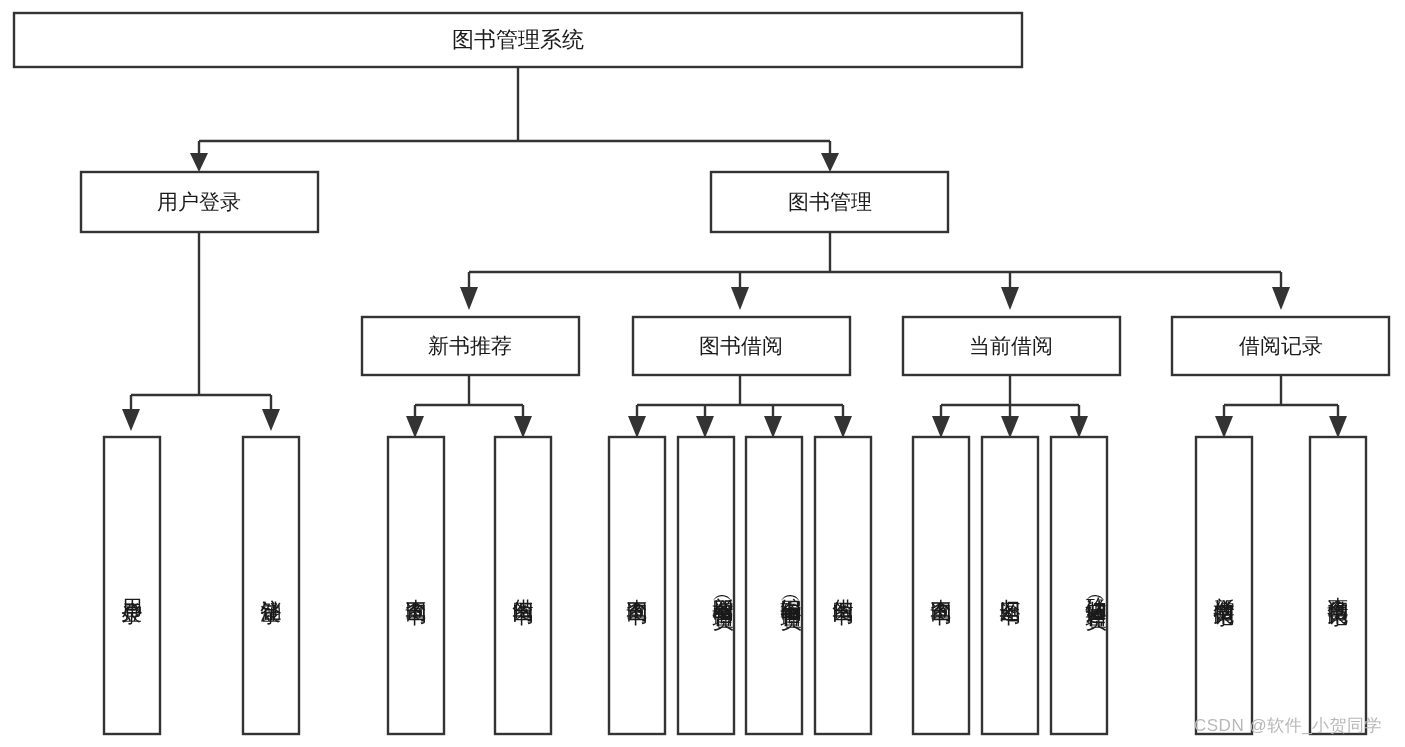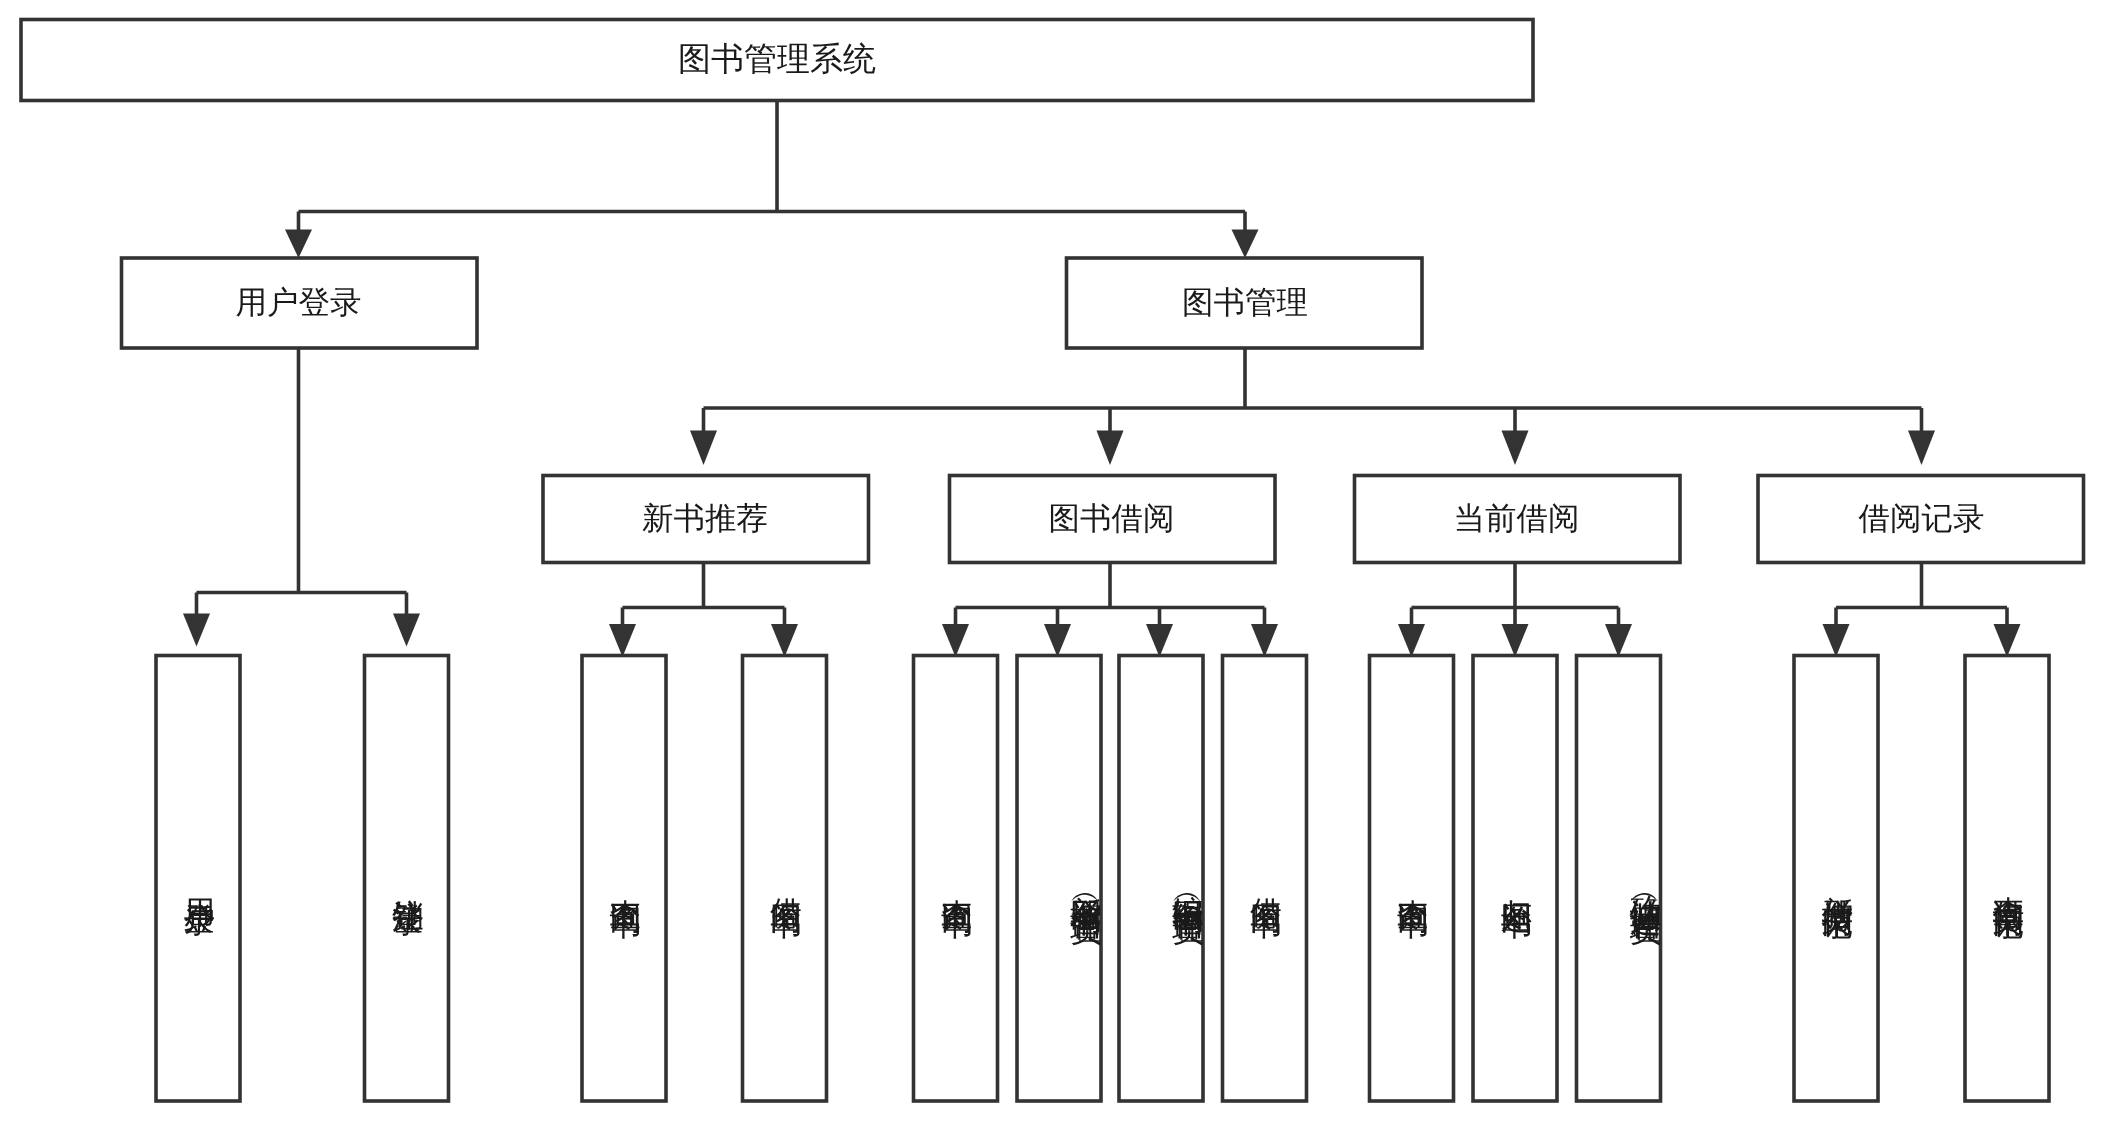--- a/index.html
+++ b/index.html
@@ -229,13 +229,14 @@
   <div class="vlabel centered" style="left:609px; top:437px; width:56px; height:297px;">查询图书</div>
   <div class="vlabel" style="left:678px; top:443px; width:56px; height:291px;">新增图书（管理员）</div>
   <div class="vlabel" style="left:746px; top:443px; width:56px; height:291px;">编辑图书（管理员）</div>
   <div class="vlabel centered" style="left:815px; top:437px; width:56px; height:297px;">借阅图书</div>
   <div class="vlabel centered" style="left:913px; top:437px; width:56px; height:297px;">查询图书</div>
   <div class="vlabel centered" style="left:982px; top:437px; width:56px; height:297px;">归还图书</div>
   <div class="vlabel" style="left:1051px; top:443px; width:56px; height:291px;">确认归还（管理员）</div>
   <div class="vlabel centered" style="left:1196px; top:437px; width:56px; height:297px;">新增借阅记录</div>
   <div class="vlabel centered" style="left:1310px; top:437px; width:56px; height:297px;">查询借阅记录</div>
 
+  <div class="watermark">CSDN @软件_小贺同学</div>
 </div>
 
 </body></html>

